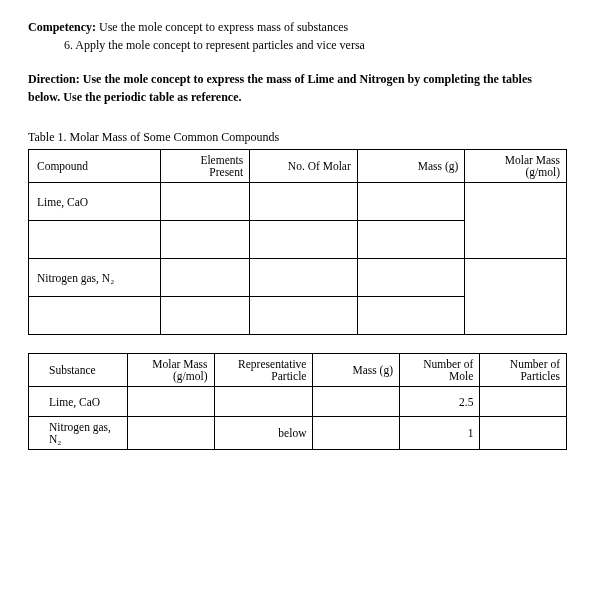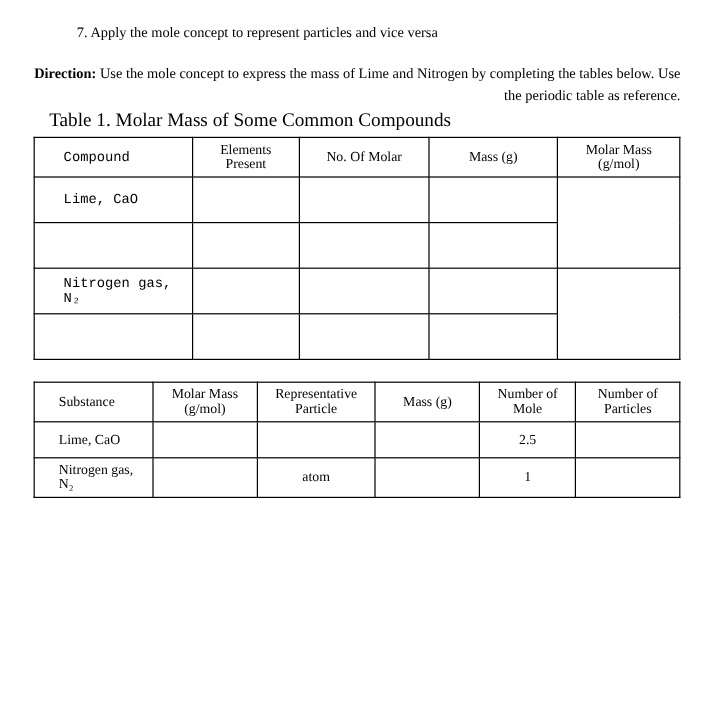--- a/index.html
+++ b/index.html
@@ -13,48 +13,48 @@
       padding: 18px 28px 18px 28px;
     }
     .competency-section {
       margin-bottom: 16px;
       line-height: 1.5;
     }
     .competency-section p {
       margin: 0;
     }
     .direction-section {
-      margin-bottom: 4px;
+      margin-bottom: 24px;
       line-height: 1.5;
-      text-align: right;
+      text-align: left;
+      font-weight: bold;
     }
     .table-section {
       margin-bottom: 18px;
     }
     .table-title {
-      font-size: 16px;
+      font-size: 12px;
       margin-bottom: 4px;
-      margin-left: 13px;
     }
     table {
       border-collapse: collapse;
       width: 100%;
     }
     table td, table th {
       border: 1px solid #000;
       padding: 4px 6px;
-      text-align: center;
+      text-align: right;
       vertical-align: middle;
       font-size: 11.5px;
       font-weight: normal;
     }
     table th {
       font-weight: normal;
     }
-    .col-compound { width: 22%; text-align: left; padding-left: 24px; font-family: Liberation Mono, monospace; }
+    .col-compound { width: 22%; text-align: left; padding-left: 8px; }
     .col-elements { width: 15%; }
     .col-atoms { width: 18%; }
     .col-mass { width: 18%; }
     .col-molar { width: 17%; }
 
     
     .col2-substance { width: 16%; text-align: left; padding-left: 20px; }
     .col2-molar { width: 14%; }
     .col2-rep { width: 16%; }
     .col2-mass { width: 14%; }
@@ -68,22 +68,26 @@
       height: 30px;
     }
     .indent {
       padding-left: 36px;
     }
   </style>
 </head>
 <body>
 
 <div class="competency-section">
+  <p>
+    <strong><span>Competency:</span></strong>
+    <span>Use the mole concept to express mass of substances</span>
+  </p>
   <p class="indent">
-    <span>7. Apply the mole concept to represent particles and vice versa</span>
+    <span>6. Apply the mole concept to represent particles and vice versa</span>
   </p>
 </div>
 
 <div class="direction-section">
   <p>
     <strong><span>Direction:</span></strong>
     <span>Use the mole concept to express the mass of Lime and Nitrogen by completing the tables below. Use the periodic table as reference.</span>
   </p>
 </div>
 
@@ -151,20 +155,20 @@
         <td class="col2-substance">Lime, CaO</td>
         <td class="col2-molar"></td>
         <td class="col2-rep"></td>
         <td class="col2-mass"></td>
         <td class="col2-numMole">2.5</td>
         <td class="col2-numParticles"></td>
       </tr>
       <tr class="row-data2">
         <td class="col2-substance">Nitrogen gas, N₂</td>
         <td class="col2-molar"></td>
-        <td class="col2-rep">atom</td>
+        <td class="col2-rep">below</td>
         <td class="col2-mass"></td>
         <td class="col2-numMole">1</td>
         <td class="col2-numParticles"></td>
       </tr>
     </tbody>
   </table>
 </div>
 
 </body></html>

